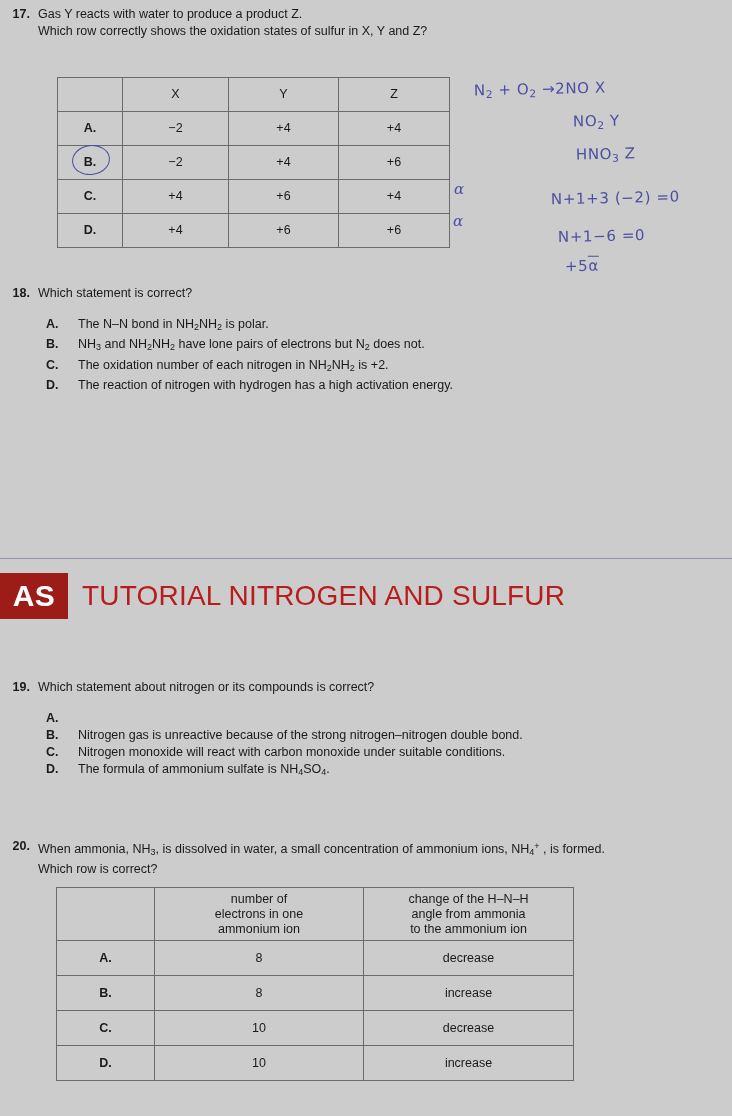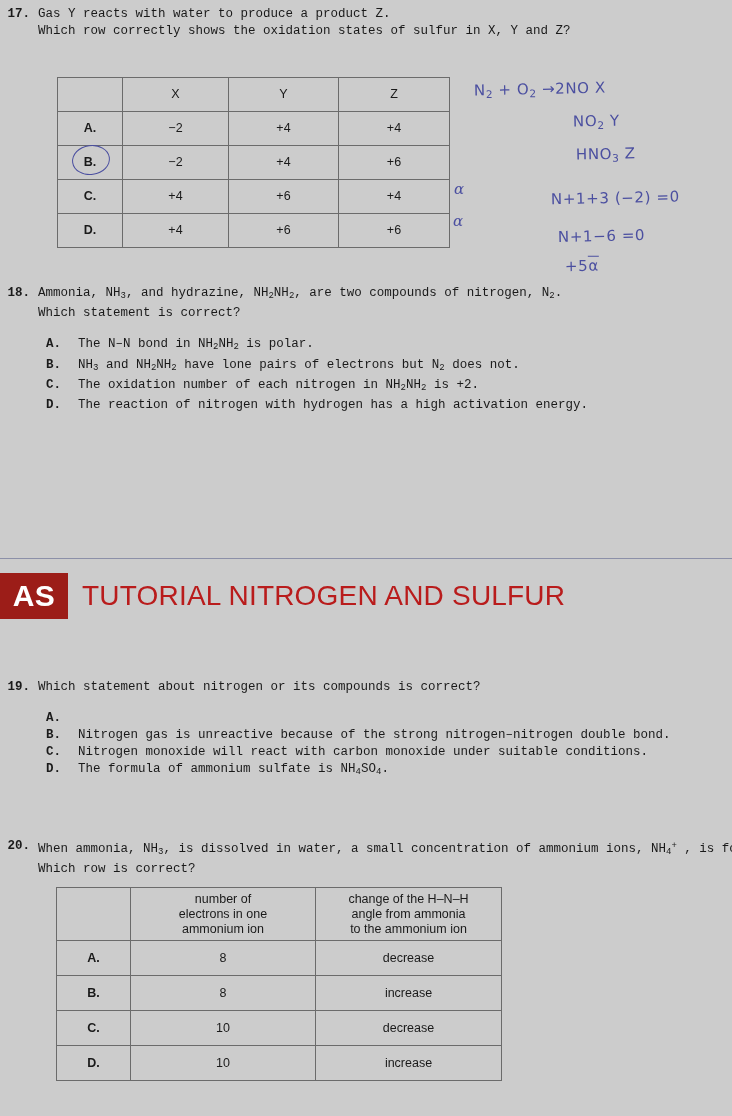--- a/index.html
+++ b/index.html
@@ -20,21 +20,20 @@
     position: relative;
     width: 732px;
     height: 1116px;
   }
 
   
   .question {
     position: absolute;
     left: 0;
     width: 732px;
-    font-family: Liberation Mono, monospace;
   }
   .q-head {
     display: flex;
     align-items: flex-start;
   }
   .q-num {
     width: 38px;
     min-width: 38px;
     text-align: right;
     padding-right: 8px;
@@ -99,21 +98,21 @@
   #table-q17 .c0 { width: 64px; }
   #table-q17 .c1 { width: 105px; }
   #table-q17 .c2 { width: 109px; }
   #table-q17 .c3 { width: 110px; }
 
   
   #table-q20 { left: 56px; top: 887px; }
   #table-q20 .c0 { width: 65px; }
   #table-q20 .c1 { width: 176px; }
   #table-q20 .c2 { width: 177px; text-align: center; }
-  #table-q20 td.hdr { height: 48px; padding: 2px 4px; }
+  #table-q20 td.hdr { height: 48px; padding: 2px 16px; }
   #table-q20 td.body { height: 34px; }
 
   
   .divider {
     position: absolute;
     left: 0;
     width: 732px;
     height: 1px;
     background: #8c90a8;
   }
@@ -243,21 +242,20 @@
     <span>+5</span><span class="ink-overline">α</span>
   </div>
 
   <div class="ink-small" style="left:454px; top:180px;">α</div>
   <div class="ink-small" style="left:453px; top:212px;">α</div>
 
   <div class="question" style="top:285px;">
     <div class="q-head">
       <div class="q-num">18.</div>
       <div class="q-stem">
-        <div class="line">Ammonia, NH<sub>3</sub>, and hydrazine, NH<sub>2</sub>NH<sub>2</sub>, are two compounds of nitrogen, N<sub>2</sub>.</div>
         <div class="line">Which statement is correct?</div>
       </div>
     </div>
     <div class="options">
       <div class="option">
         <span class="opt-letter">A.</span>
         <span class="opt-text">The N–N bond in NH<sub>2</sub>NH<sub>2</sub> is polar.</span>
       </div>
       <div class="option">
         <span class="opt-letter">B.</span>

